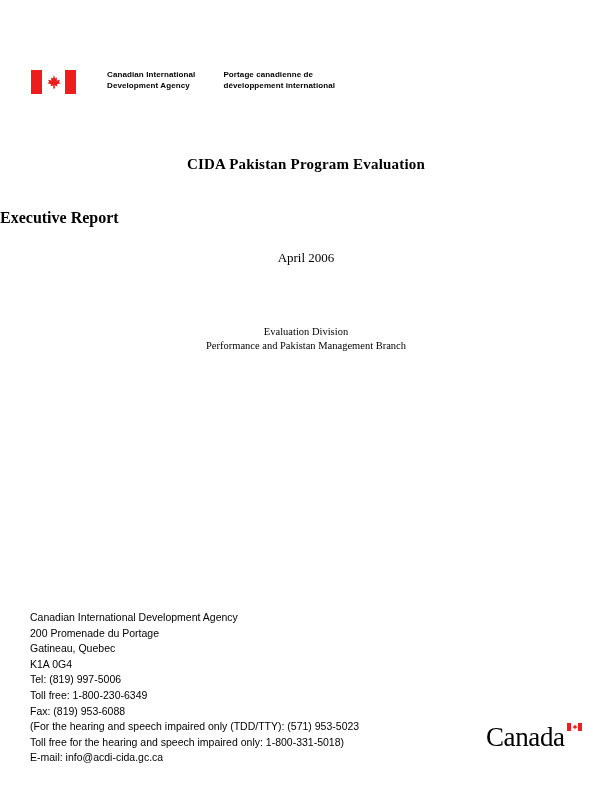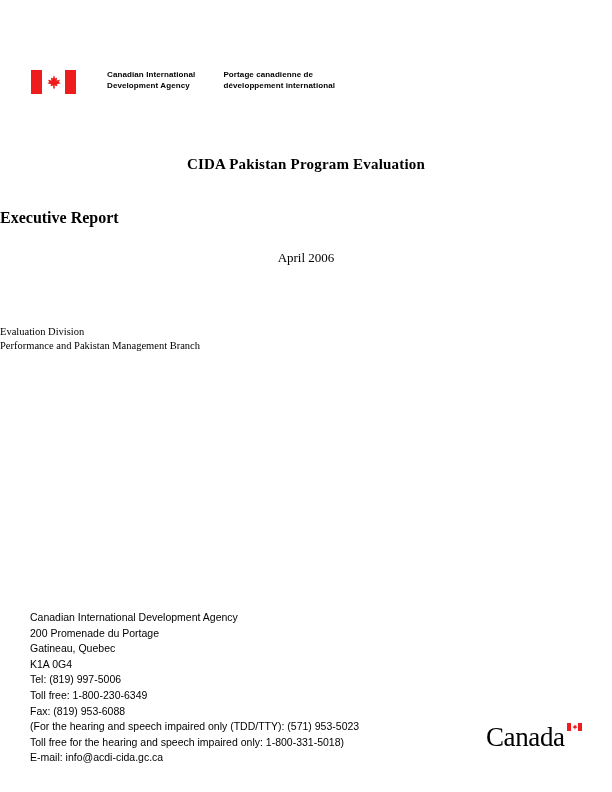--- a/index.html
+++ b/index.html
@@ -106,21 +106,21 @@
     font-weight: normal;
     color: #000000;
   }
 
   
   .division-block {
     position: absolute;
     left: 0;
     right: 0;
     top: 325px;
-    text-align: left;
+    text-align: center;
     font-family: "Liberation Serif", serif;
     font-size: 10.5px;
     line-height: 14px;
     color: #000000;
   }
 
   
   .address-block {
     position: absolute;
     left: 30px;

